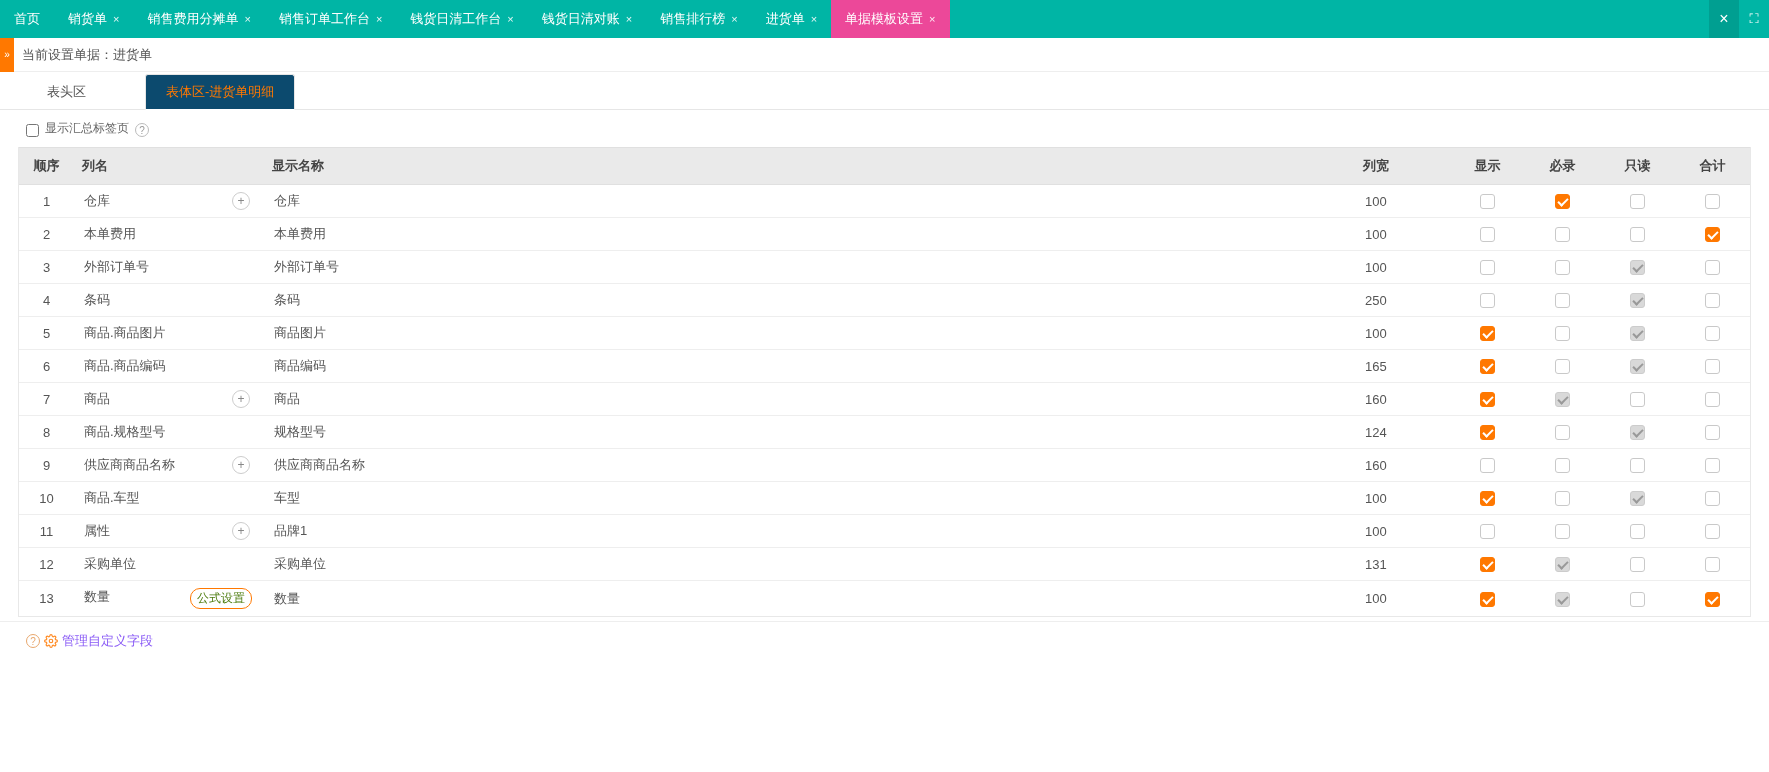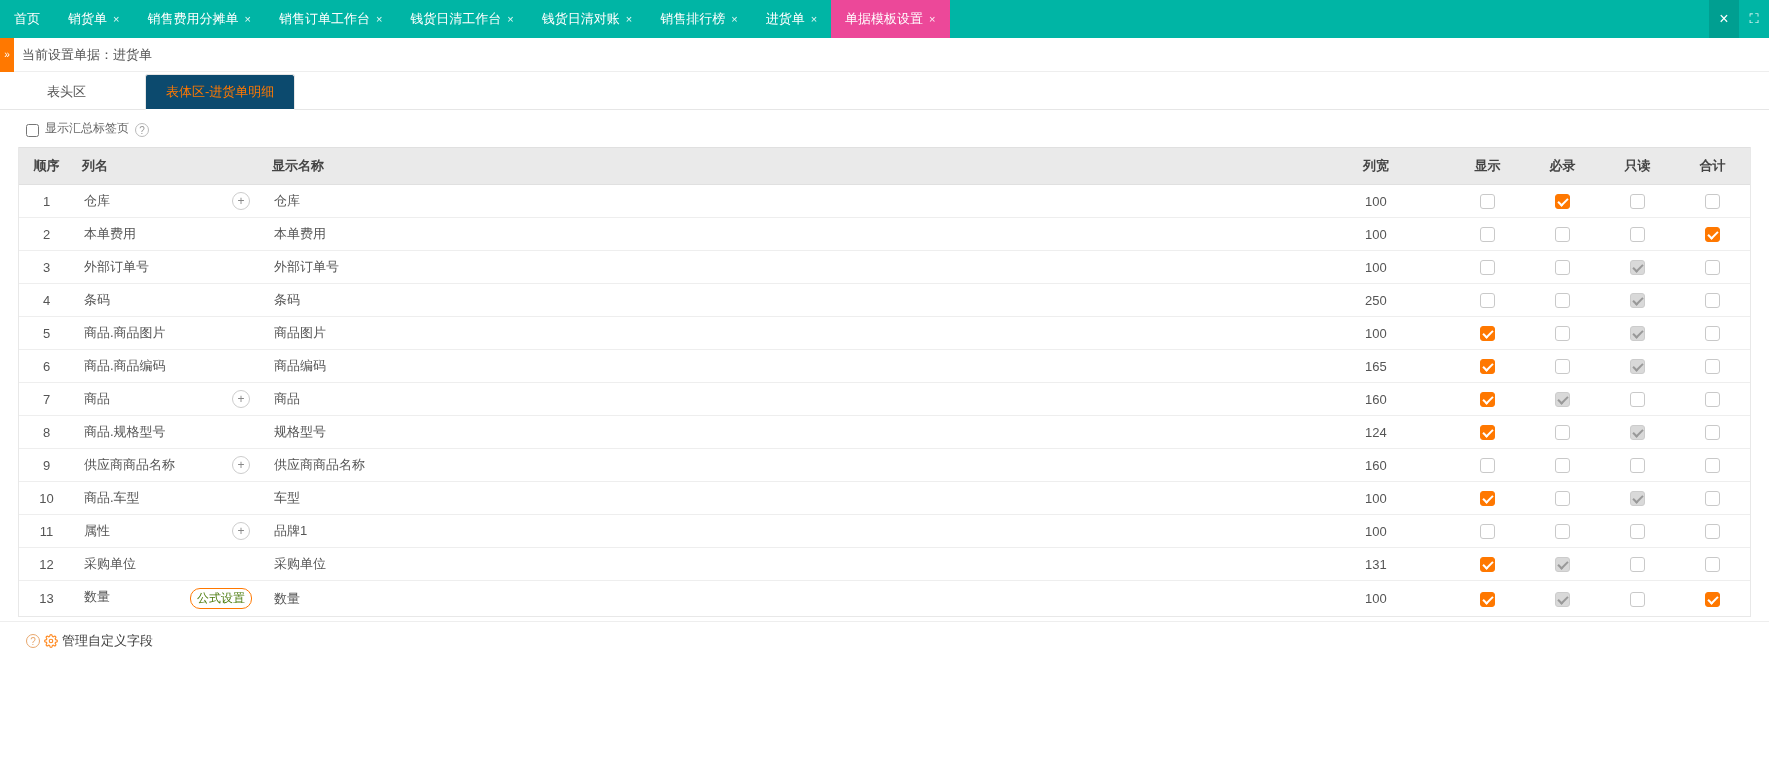--- a/index.html
+++ b/index.html
@@ -300,15 +300,15 @@
 
 <div class="footer">
   <div class="footer-left">
     <span class="help-icon">?</span>
     <span class="gear-icon">
       <svg viewBox="0 0 24 24" width="14" height="14" fill="none" stroke="#ff8b24" stroke-width="2">
           <circle cx="12" cy="12" r="3"></circle>
           <path d="M19.4 15a1.7 1.7 0 0 0 .34 1.87l.06.06a2 2 0 1 1-2.83 2.83l-.06-.06a1.7 1.7 0 0 0-1.87-.34 1.7 1.7 0 0 0-1 1.56V21a2 2 0 1 1-4 0v-.09a1.7 1.7 0 0 0-1-1.56 1.7 1.7 0 0 0-1.87.34l-.06.06a2 2 0 1 1-2.83-2.83l.06-.06a1.7 1.7 0 0 0 .34-1.87 1.7 1.7 0 0 0-1.56-1H3a2 2 0 1 1 0-4h.09a1.7 1.7 0 0 0 1.56-1 1.7 1.7 0 0 0-.34-1.87l-.06-.06a2 2 0 1 1 2.83-2.83l.06.06a1.7 1.7 0 0 0 1.87.34H9a1.7 1.7 0 0 0 1-1.56V3a2 2 0 1 1 4 0v.09a1.7 1.7 0 0 0 1 1.56 1.7 1.7 0 0 0 1.87-.34l.06-.06a2 2 0 1 1 2.83 2.83l-.06.06a1.7 1.7 0 0 0-.34 1.87V9a1.7 1.7 0 0 0 1.56 1H21a2 2 0 1 1 0 4h-.09a1.7 1.7 0 0 0-1.56 1z"></path>
         </svg>
     </span>
-    <a href="#" style="color:#404040; text-decoration:none;">管理自定义字段</a>
+    <a href="#" style="color:#8b5cf6; text-decoration:none;">管理自定义字段</a>
   </div>
 </div>
 
 </body></html>

